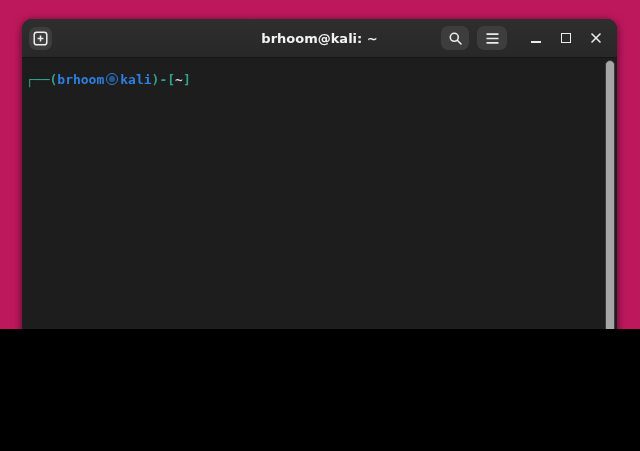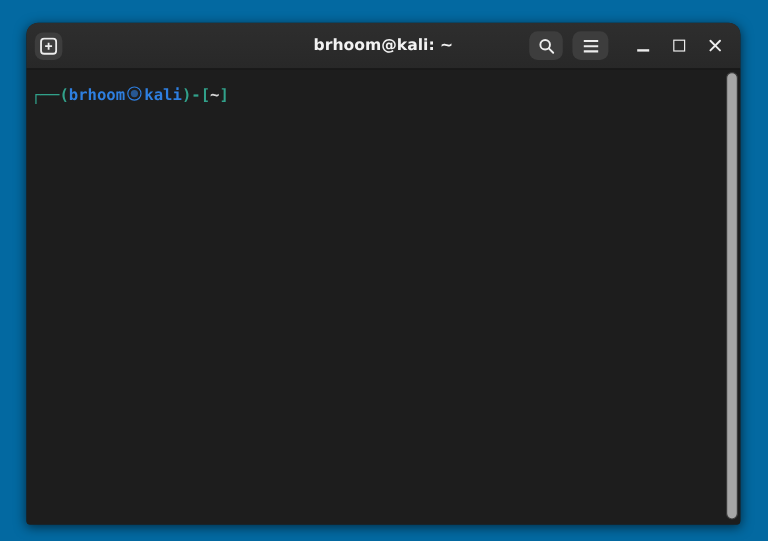--- a/index.html
+++ b/index.html
@@ -1,17 +1,17 @@
 <!DOCTYPE html>
 <html><head>
 <meta charset="utf-8">
 <style>
   html,body { margin:0; padding:0; background:#000; }
   .stage {
-    position:relative; width:640px; height:451px; background:#0369a1;
+    position:relative; width:640px; height:329px; background:#be185d;
     overflow:hidden; font-family:"DejaVu Sans", sans-serif;
   }
   .window {
     position:absolute; left:22px; top:19px; width:595px; height:418px;
     border-radius:10px 10px 3px 3px; overflow:hidden; background:#1d1d1d;
     box-shadow:0 2px 10px rgba(0,0,0,0.6);
   }
   
   .titlebar {
     position:relative; height:38px;

